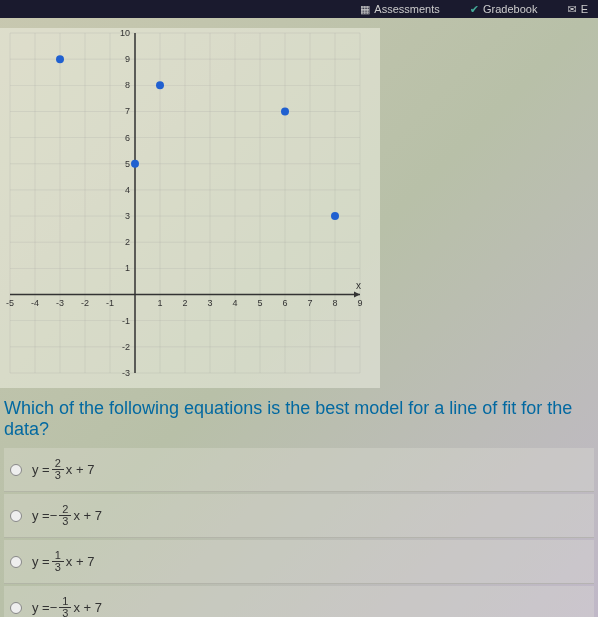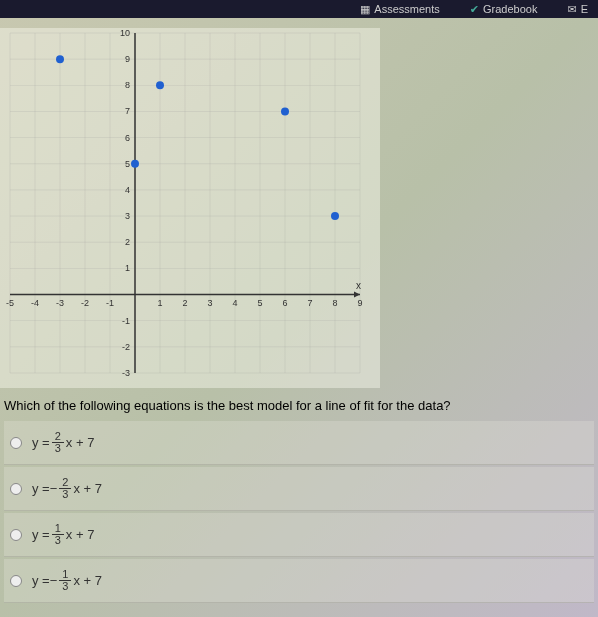--- a/index.html
+++ b/index.html
@@ -39,22 +39,22 @@
       width: 100%;
       height: 100%;
     }
     .grid-line { stroke: #999; stroke-width: 0.5; opacity: 0.4; }
     .axis-line { stroke: #333; stroke-width: 1.5; }
     .tick-label { font-size: 9px; fill: #333; font-family: Arial; }
     .axis-label { font-size: 10px; fill: #333; font-family: Arial; }
     .data-point { fill: #2060d0; }
     .question {
       margin: 10px 8px 8px 4px;
-      font-size: 13px;
-      color: #000000;
+      font-size: 18px;
+      color: #0369a1;
     }
     .options {
       margin: 8px 4px;
     }
     .option-row {
       display: flex;
       align-items: center;
       padding: 10px 6px;
       border-bottom: 1px solid rgba(150,150,140,0.4);
       background: rgba(230,230,220,0.3);

